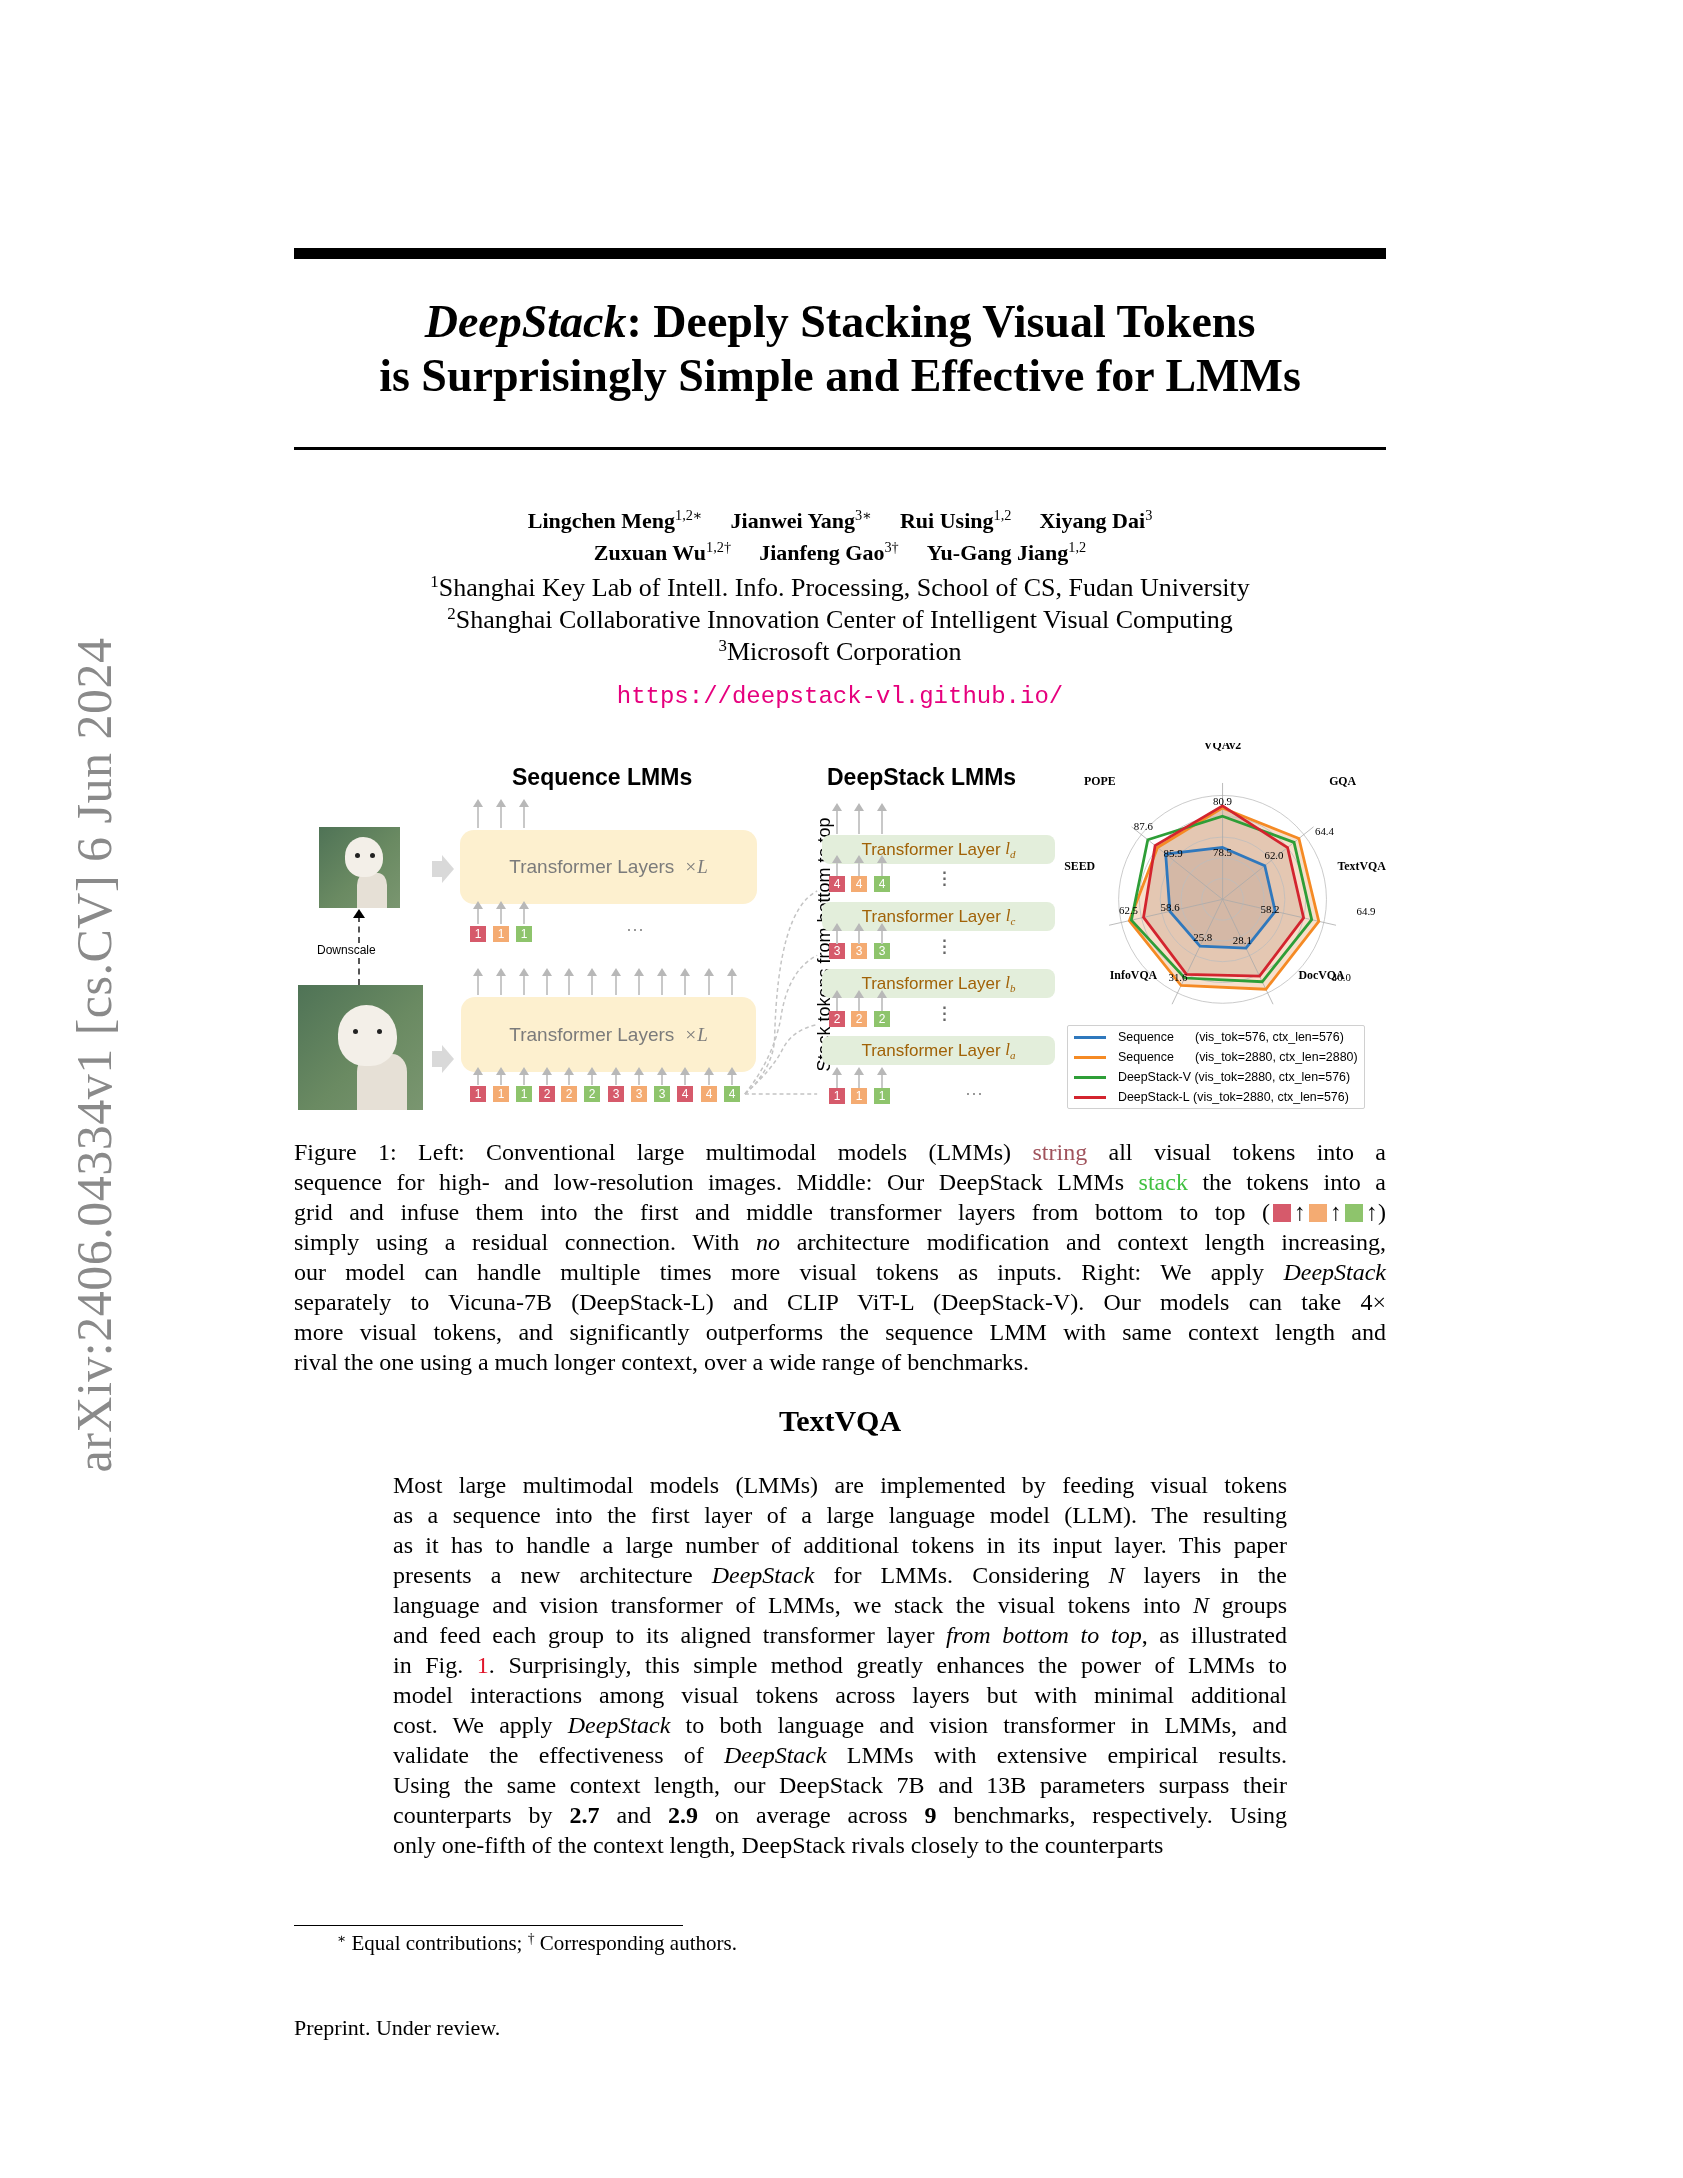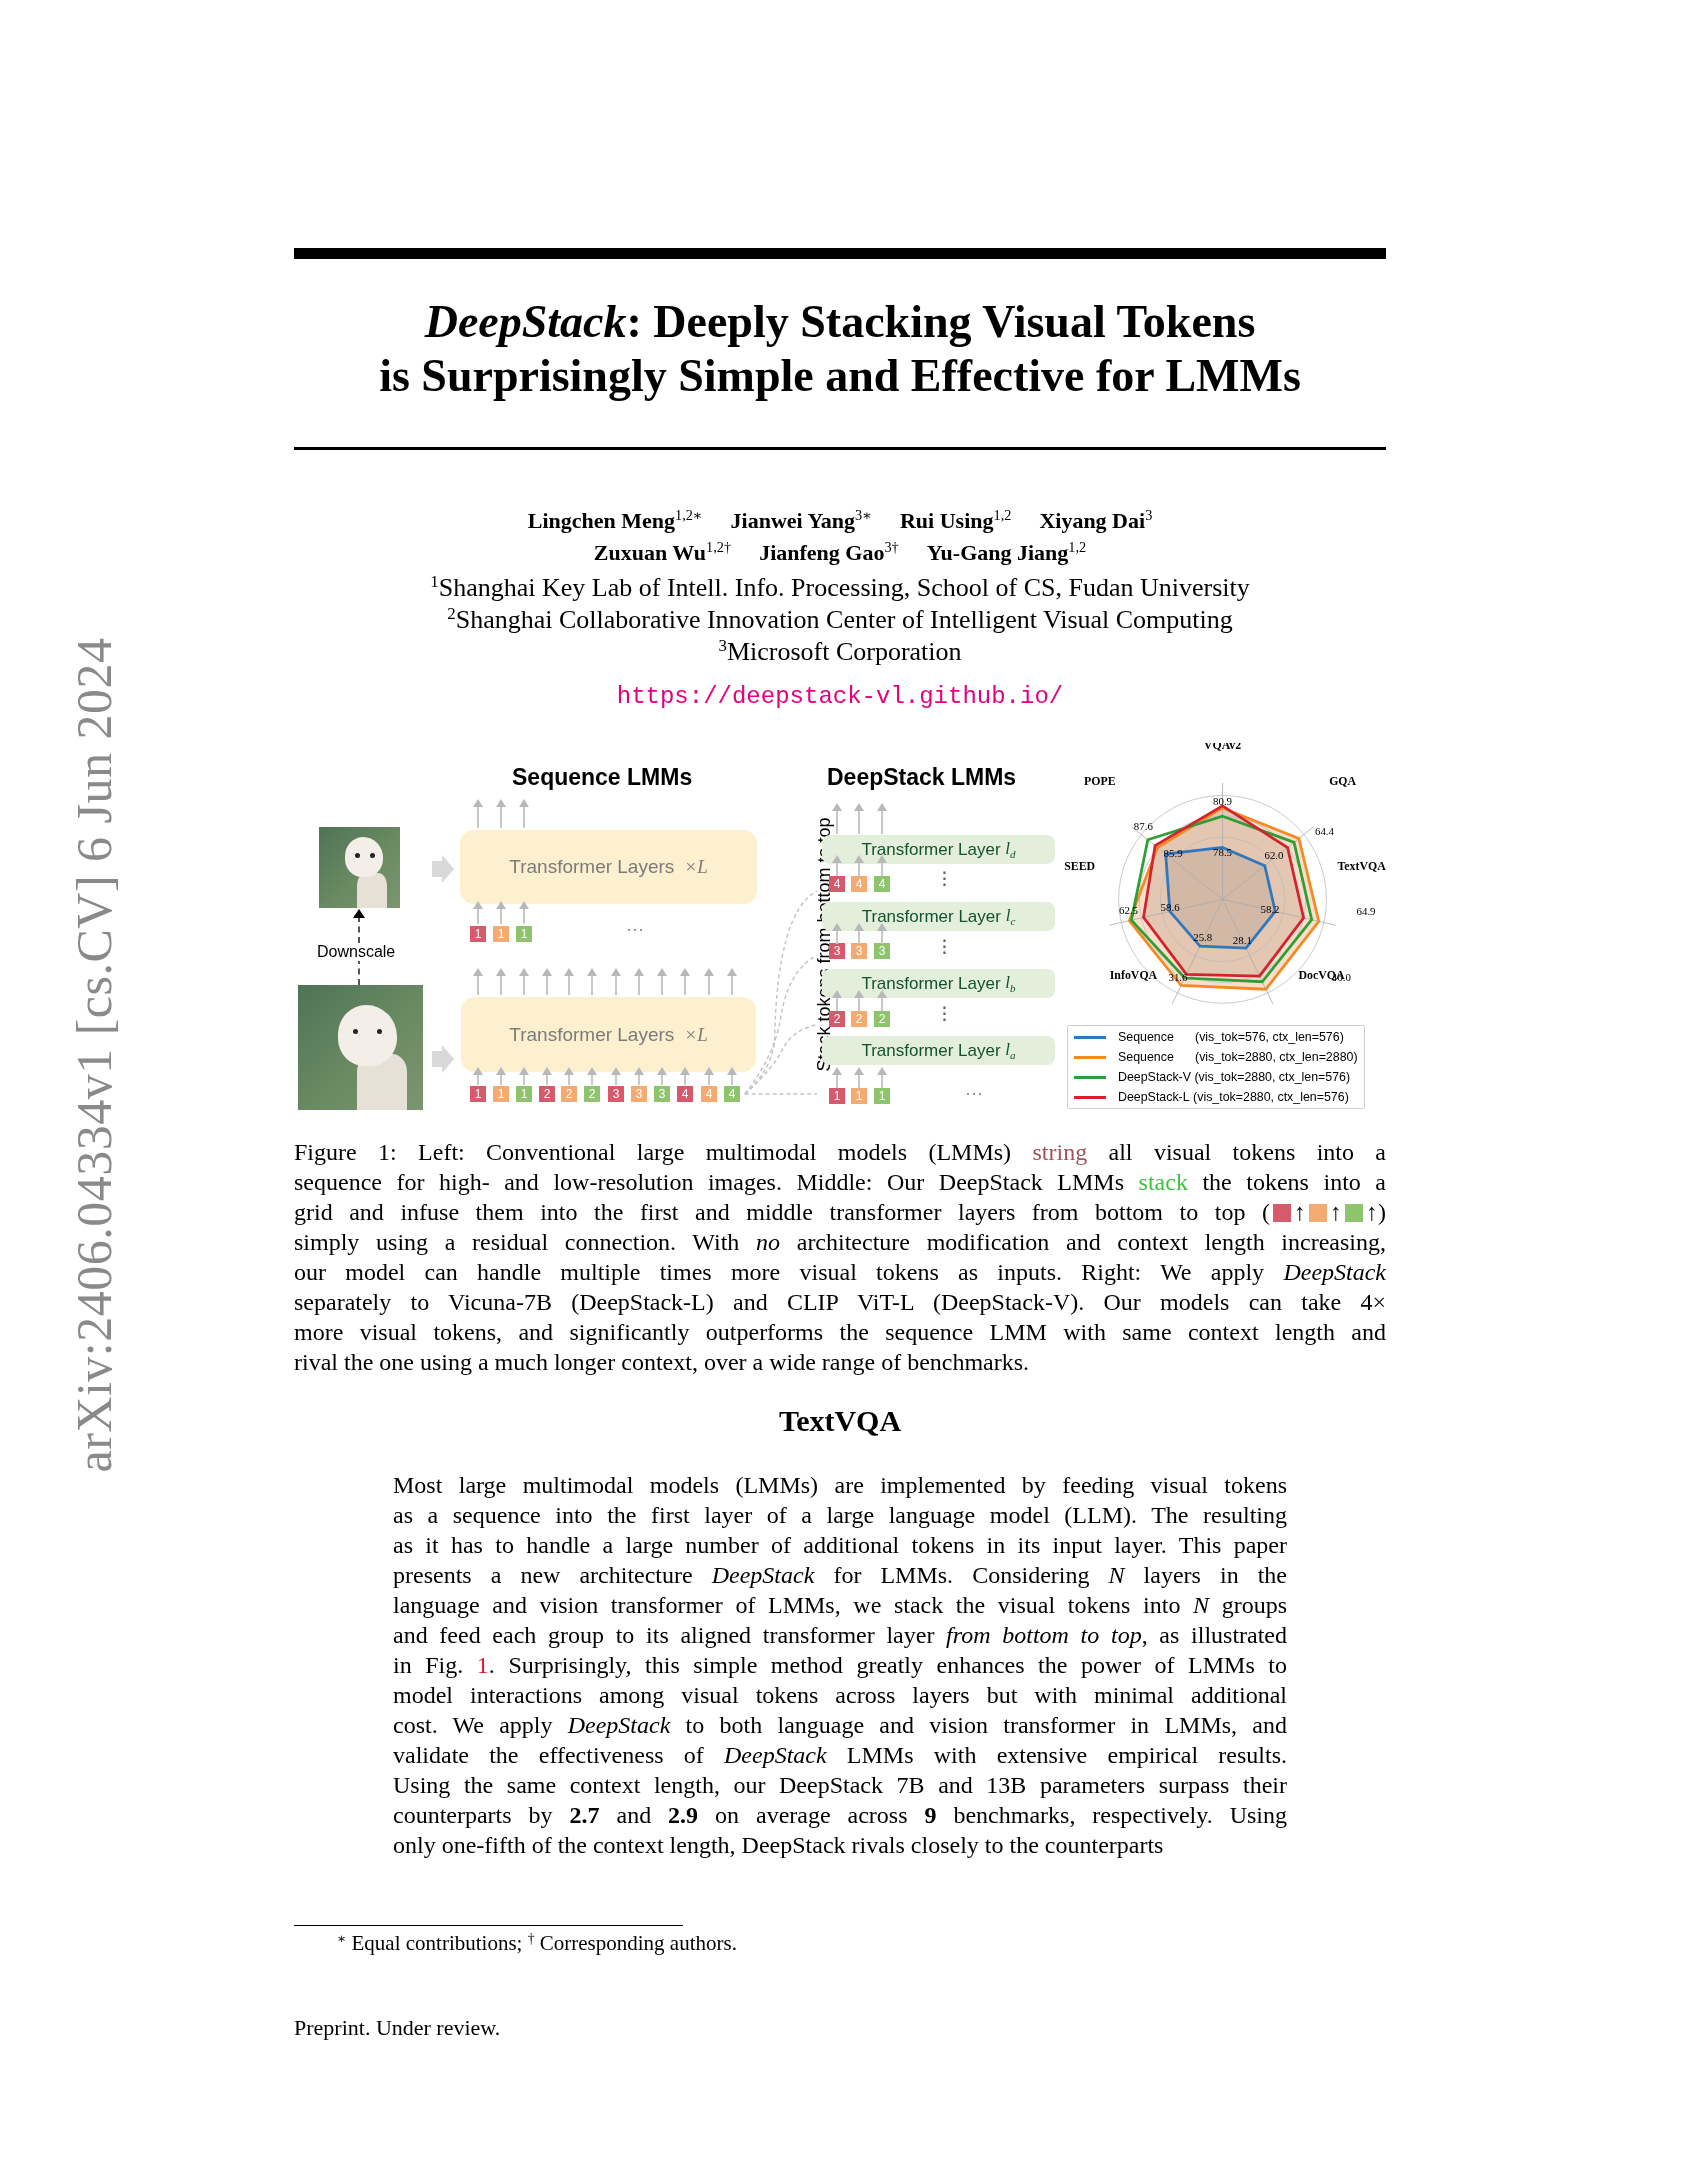--- a/index.html
+++ b/index.html
@@ -23,21 +23,21 @@
   .url { left:294px; width:1092px; top:683px; text-align:center; font-family:Liberation Mono, monospace;
          font-size:24px; color:#e6007e; }
   
   .fig-sans { font-family:"Liberation Sans","DejaVu Sans",sans-serif; }
   .fig-h { font-weight:bold; font-size:23px; }
   .img-alpaca { background:linear-gradient(135deg,#4f7356 0%,#6a8a62 55%,#7a9670 100%); overflow:hidden; }
   .alpaca-head { position:absolute; background:#f3efe8; border-radius:48% 52% 45% 45%; }
   .alpaca-neck { position:absolute; background:#e6e0d6; border-radius:30% 30% 0 0; }
   .eye { position:absolute; width:5px; height:5px; background:#222; border-radius:50%; }
   .ybox { background:#fdf0cf; border-radius:14px; color:#7b7b7b; font-size:19px; display:flex; align-items:center; justify-content:center; }
-  .gbox { background:#e3eedb; border-radius:8px; color:#14532d; font-size:17px; display:flex; align-items:center; justify-content:center; }
+  .gbox { background:#e3eedb; border-radius:8px; color:#a16207; font-size:17px; display:flex; align-items:center; justify-content:center; }
   .tok { position:absolute; width:16px; height:16px; color:#fff; font-size:12px; text-align:center; line-height:16px;
          font-family:"Liberation Sans",sans-serif; }
   .t-r { background:#d65a6b; } .t-o { background:#f4ab72; } .t-g { background:#8ec46c; }
   .arrow-up { position:absolute; width:2px; background:#c8c8c8; }
   .arrow-up::before { content:""; position:absolute; left:-4px; top:-7px; border-left:5px solid transparent;
                       border-right:5px solid transparent; border-bottom:8px solid #b8b8b8; }
   .ellipsis { position:absolute; color:#888; font-size:18px; font-family:"Liberation Sans",sans-serif; }
   .vdots { position:absolute; color:#666; font-size:16px; line-height:6px; width:6px; text-align:center; font-family:"Liberation Sans",sans-serif; font-weight:bold; }
   .caption { left:294px; width:1092px; top:1137px; font-size:24px; line-height:30px; text-align:justify; }
   .c-string { color:#a0535c; } .c-stack { color:#40c040; }
@@ -83,21 +83,21 @@
   <div class="abs fig-h" style="left:512px;top:764px;">Sequence LMMs</div>
 
   <div class="abs img-alpaca" style="left:319px;top:827px;width:81px;height:81px;">
     <div class="alpaca-neck" style="left:38px;top:46px;width:30px;height:40px;"></div>
     <div class="alpaca-head" style="left:26px;top:10px;width:38px;height:40px;"></div>
     <div class="eye" style="left:36px;top:26px;"></div>
       <div class="eye" style="left:51px;top:26px;"></div>
   </div>
   <div class="abs" style="left:358px;top:916px;width:0;height:69px;border-left:2px dashed #555;"></div>
   <div class="abs" style="left:353px;top:909px;width:0;height:0;border-left:6px solid transparent;border-right:6px solid transparent;border-bottom:9px solid #000;"></div>
-  <div class="abs" style="left:315px;top:943px;font-size:16px;background:#fff;padding:0 2px;">Downscale</div>
+  <div class="abs" style="left:315px;top:943px;font-size:12px;background:#fff;padding:0 2px;">Downscale</div>
   <div class="abs img-alpaca" style="left:298px;top:985px;width:125px;height:125px;">
     <div class="alpaca-neck" style="left:59px;top:69px;width:50px;height:59px;"></div>
     <div class="alpaca-head" style="left:40px;top:20px;width:59px;height:61px;"></div>
     <div class="eye" style="left:55px;top:44px;"></div>
       <div class="eye" style="left:79px;top:44px;"></div>
   </div>
 
   <div class="abs" style="left:432px;top:861px;width:10px;height:16px;background:#d9d9d9;"></div>
   <div class="abs" style="left:442px;top:855px;width:0;height:0;border-top:14px solid transparent;border-bottom:14px solid transparent;border-left:12px solid #d9d9d9;"></div>
   <div class="abs" style="left:432px;top:1051px;width:10px;height:16px;background:#d9d9d9;"></div>

